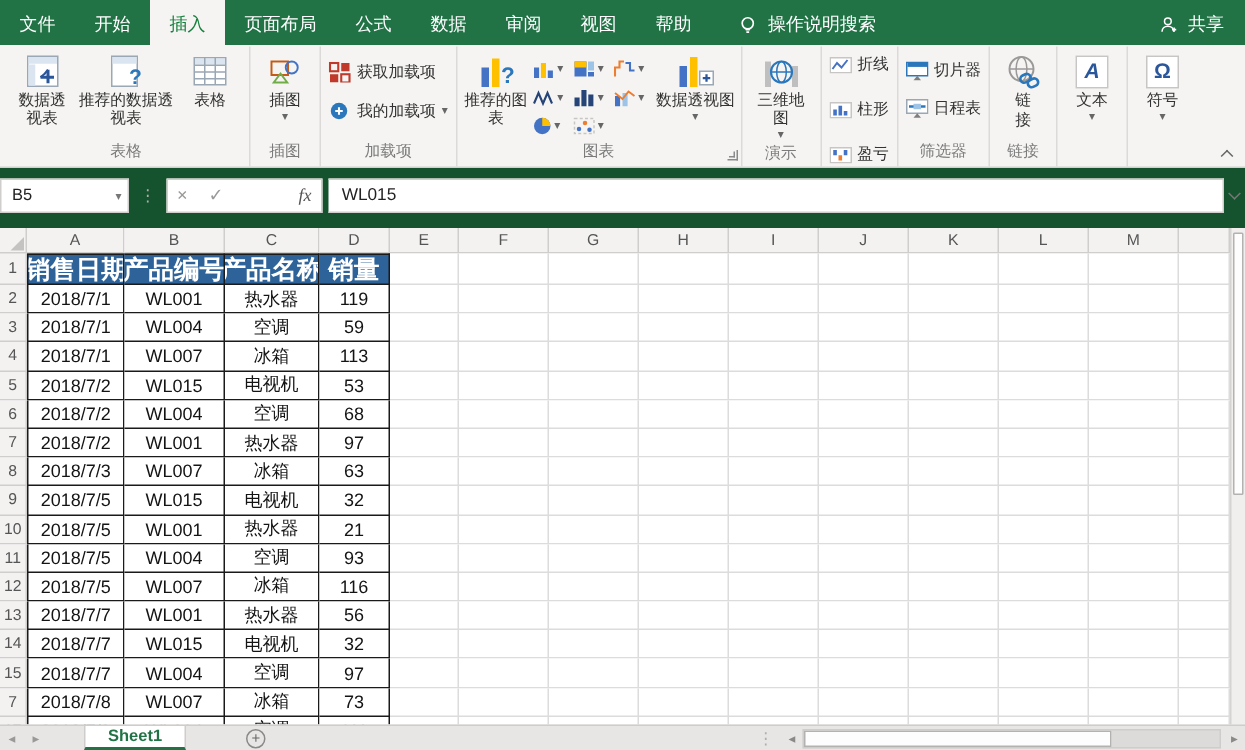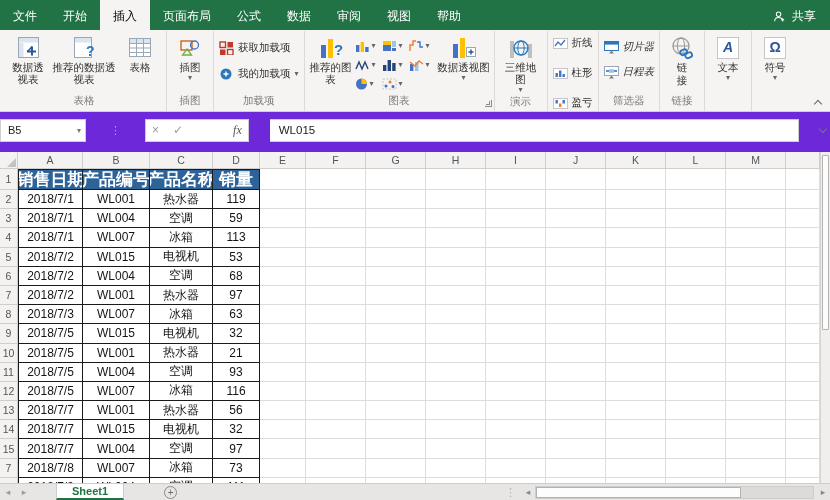--- a/index.html
+++ b/index.html
@@ -5,21 +5,21 @@
   * { margin:0; padding:0; box-sizing:border-box; }
   html,body { width:830px; height:500px; overflow:hidden;
     font-family:"Liberation Sans","DejaVu Sans",sans-serif; background:#fff; }
   #app { position:relative; width:830px; height:500px; background:#fff; }
 
   
   #tabbar { position:absolute; top:0; left:0; right:0; height:32px;
     background:#217346; display:flex; align-items:stretch; color:#fff; }
   .rtab { padding:0 13px; font-size:12px; display:flex; align-items:center;
     cursor:default; white-space:nowrap; }
-  .rtab.active { background:#f5f4f2; color:#000000; }
+  .rtab.active { background:#f5f4f2; color:#15803d; }
   .tellme { display:flex; align-items:center; gap:7px; margin-left:18px; font-size:12px; }
   .bulb { width:13px; height:13px; }
   #share { margin-left:auto; display:flex; align-items:center; gap:6px;
     font-size:12px; padding-right:14px; }
   .person { width:13px; height:13px; }
 
   
   #ribbon { position:absolute; top:30px; left:0; right:0; height:82px;
     background:#f5f4f2; border-bottom:1px solid #d2d0ce; display:flex;
     align-items:stretch; padding:1px 2px 0 2px; }
@@ -47,21 +47,21 @@
   .iconbox { width:22px; height:22px; border:1px solid #c8c6c4; background:#fff;
     display:flex; align-items:center; justify-content:center; font-size:14px;
     color:#2b579a; font-weight:bold; }
   #collapse-ribbon { position:absolute; right:8px; bottom:5px; width:8px; height:8px; }
   #collapse-ribbon::before { content:""; position:absolute; left:1px; top:3px;
     width:5px; height:5px; border-left:1px solid #666; border-top:1px solid #666;
     transform:rotate(45deg); }
 
   
   #formulabar { position:absolute; top:112px; left:0; right:0; height:40px;
-    background:#6d28d9; display:flex; align-items:center; padding:0 0 4px 0;gap:17px; }
+    background:#14532d; display:flex; align-items:center; padding:0 0 4px 0; }
   #namebox { width:86px; height:23px; background:#fff; border:1px solid #d0cecc;
     display:flex; align-items:center; font-size:11px; color:#222;
     padding:0 4px 0 7px; margin-left:0; }
   #namebox .nb-arrow { margin-left:auto; color:#777; font-size:8px; }
   .fdots { color:#b0aeac; font-size:11px; margin:0 7px; letter-spacing:0; }
   #fbtns { height:23px; background:#fff; border:1px solid #d0cecc; display:flex;
     align-items:center; padding:0 6px; gap:14px; }
   #fbtns .fb { font-size:12px; color:#9a9998; cursor:default; }
   #fbtns .fx { font-family:"Liberation Serif","DejaVu Serif",serif; font-style:italic;
     color:#555; font-size:12px;margin-left:36px; }
@@ -133,20 +133,27 @@
         <div class="rtab">文件</div>
         <div class="rtab">开始</div>
         <div class="rtab active">插入</div>
         <div class="rtab">页面布局</div>
         <div class="rtab">公式</div>
         <div class="rtab">数据</div>
         <div class="rtab">审阅</div>
         <div class="rtab">视图</div>
         <div class="rtab">帮助</div>
       </div>
+    <div class="tellme">
+      <svg class="bulb" viewBox="0 0 14 14">
+        <circle cx="7" cy="6" r="4" fill="none" stroke="#fff" stroke-width="1.2"></circle>
+        <path d="M5.5 10.5 h3 M6 12.3 h2" stroke="#fff" stroke-width="1.2"></path>
+      </svg>
+      <span>操作说明搜索</span>
+    </div>
     <div id="share">
       <svg class="person" viewBox="0 0 14 14">
         <circle cx="6" cy="4.5" r="2.4" fill="none" stroke="#fff" stroke-width="1.1"></circle>
         <path d="M1.8 12 c0-2.6 2-4 4.2-4 s4.2 1.4 4.2 4" fill="none" stroke="#fff" stroke-width="1.1"></path>
         <path d="M10.5 9 v3 M9 10.5 h3" stroke="#fff" stroke-width="1.1"></path>
       </svg>
       <span>共享</span>
     </div>
   </div>
 
@@ -382,21 +389,21 @@
             </span>
             <span>盈亏</span>
           </div>
         </div>
       </div>
       <div class="glabel">迷你图</div>
     </div>
 
     <div class="group">
       <div class="gcontent">
-        <div class="stack" style="gap:5px; padding-top:5px;font-style:italic;">
+        <div class="stack" style="gap:5px; padding-top:5px;">
           <div class="smallrow">
             <span class="si">
               <svg width="15" height="13" viewBox="0 0 15 13">
                 <rect x="0.5" y="0.5" width="14" height="9" fill="#fff" stroke="#2b77bc"></rect>
                 <rect x="1" y="1" width="13" height="2.6" fill="#2b77bc"></rect>
                 <path d="M5 12.5 l2.5-3 l2.5 3 z" fill="#7f7f7f"></path>
               </svg>
             </span>
             <span>切片器</span>
           </div>

